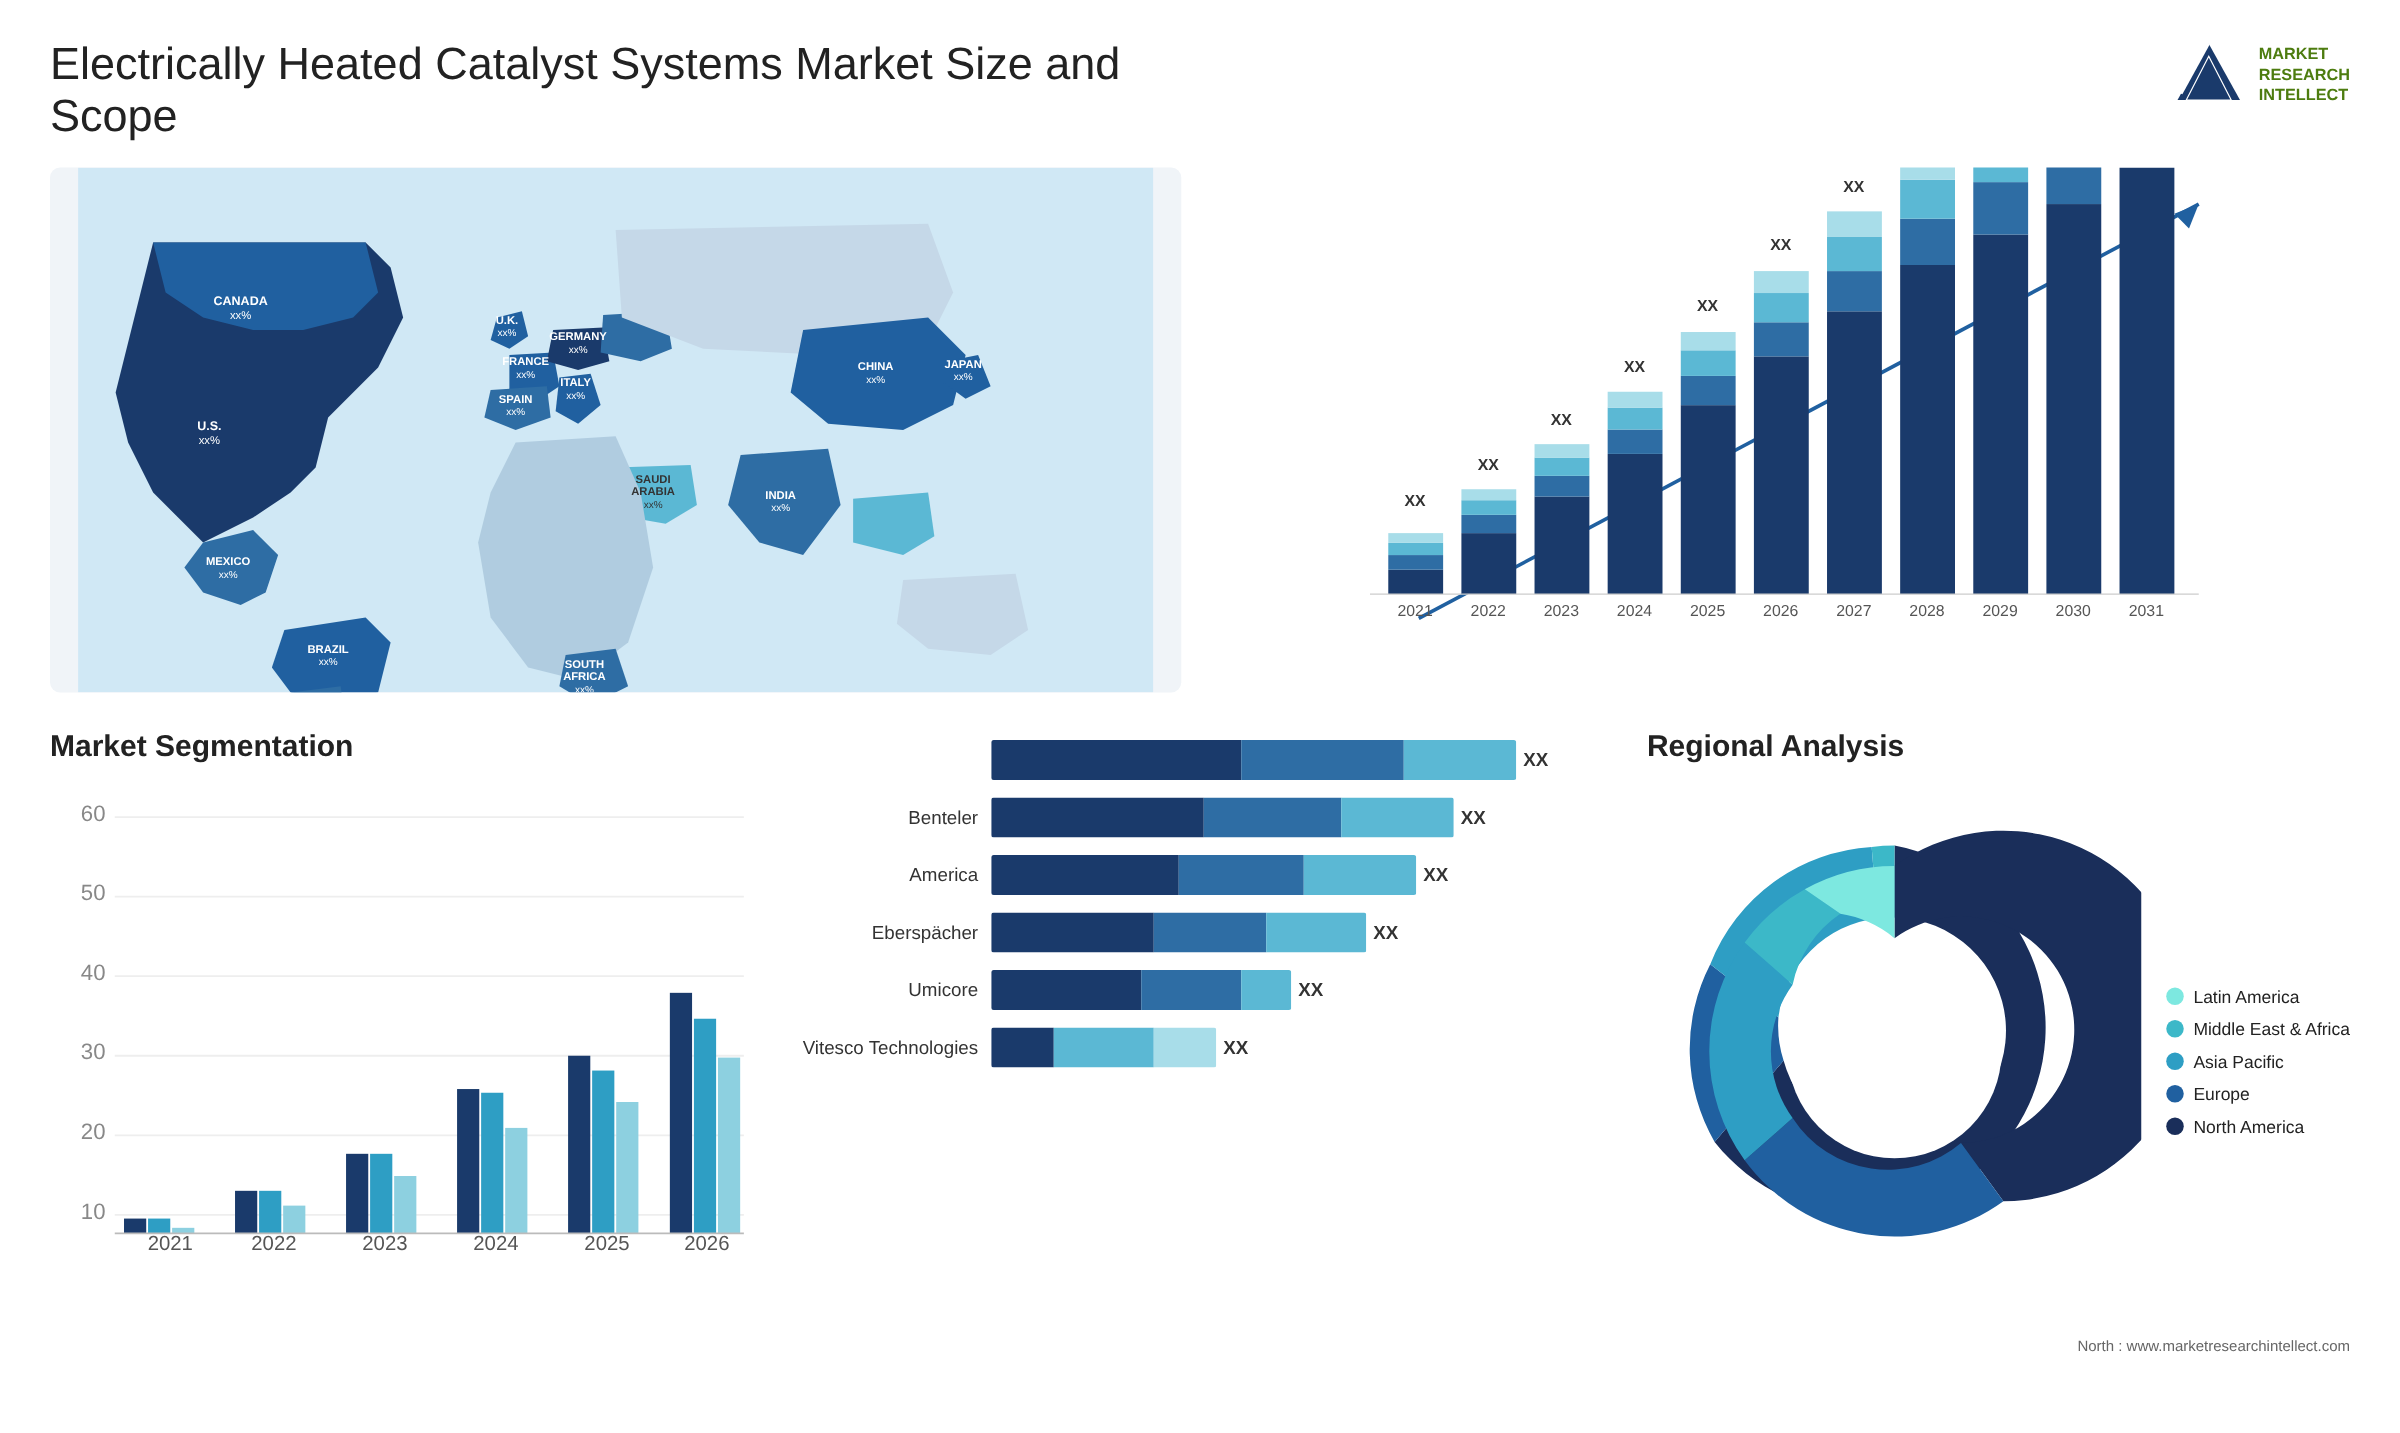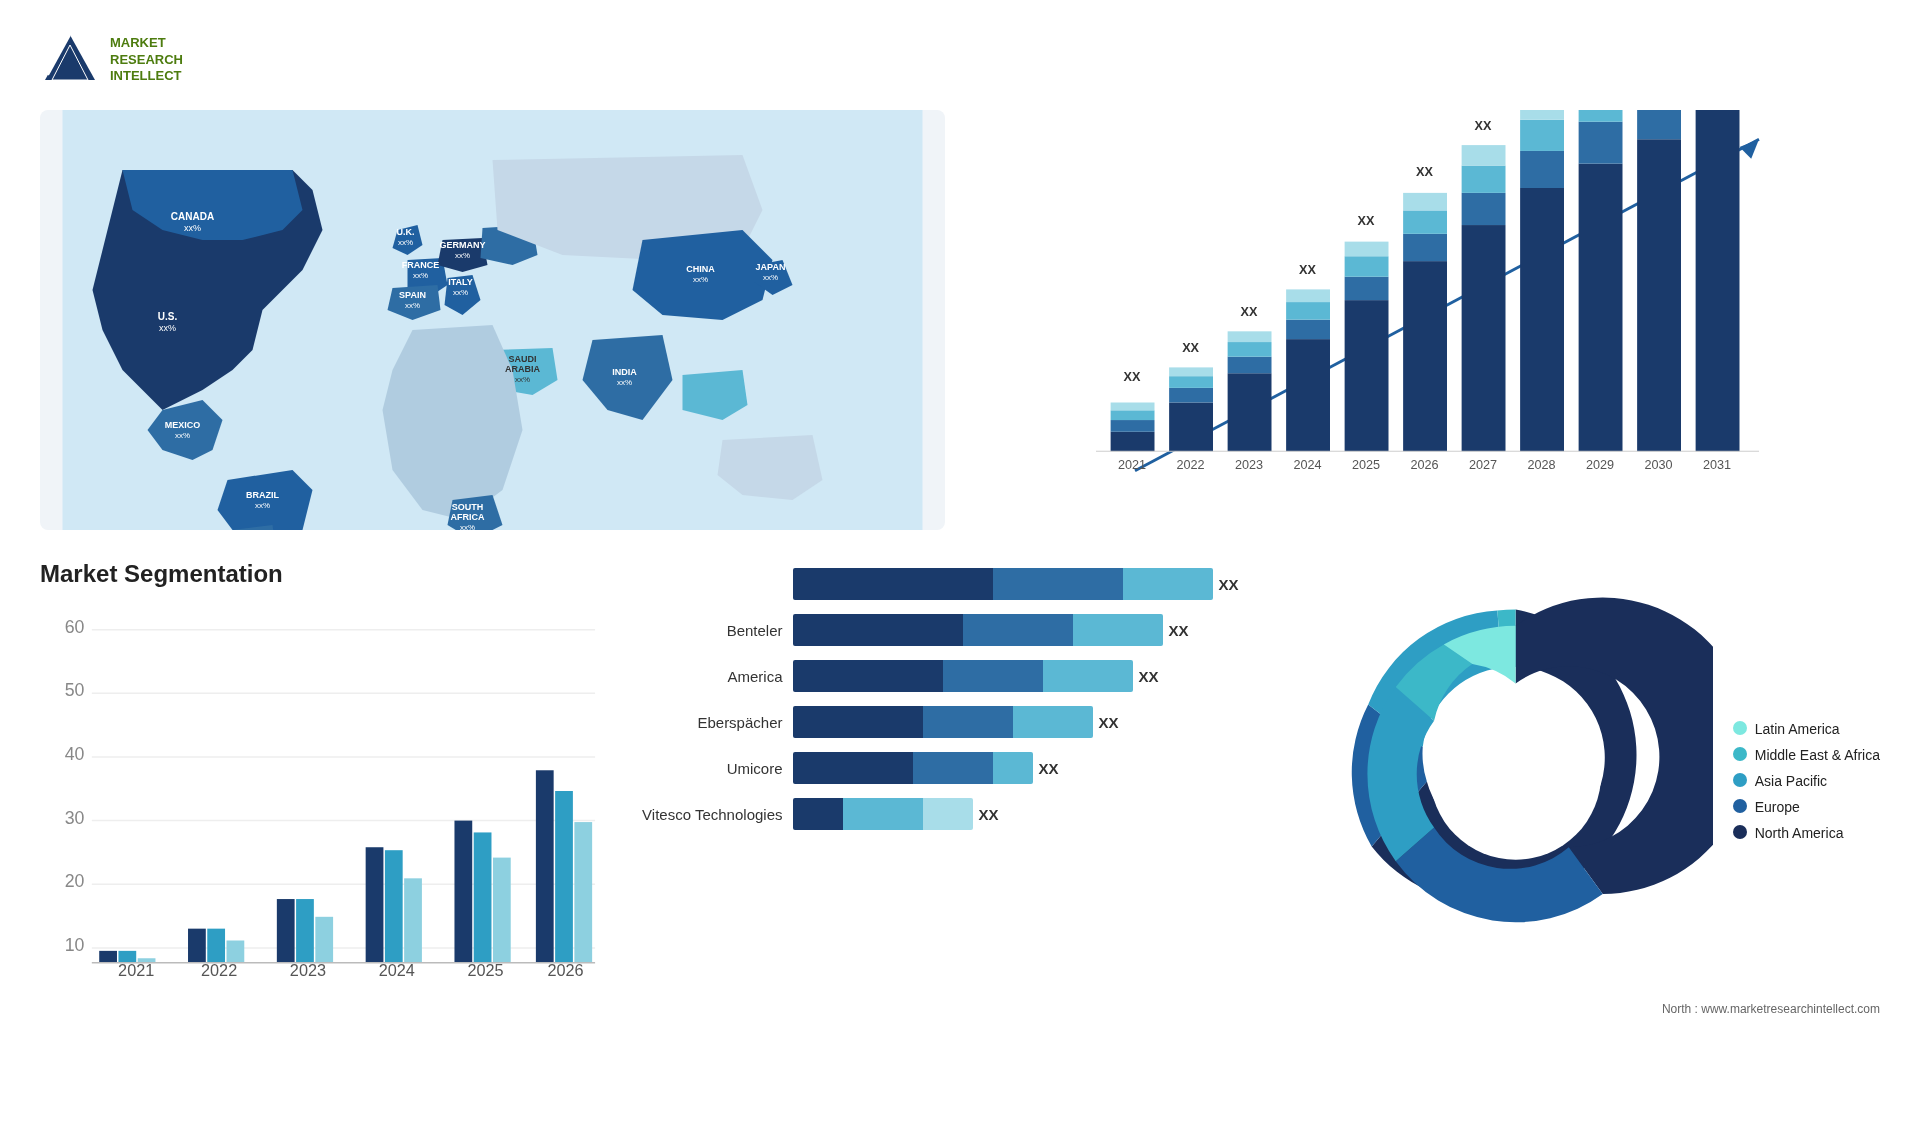--- a/index.html
+++ b/index.html
@@ -180,21 +180,21 @@
       flex: 1;
     }
     .regional-legend {
       display: flex;
       flex-direction: column;
       gap: 10px;
       padding-top: 10px;
     }
     .regional-legend-item {
       display: flex;
-      align-items: flex-start;
+      align-items: center;
       gap: 8px;
       font-size: 14px;
     }
     .regional-legend-dot {
       width: 14px;
       height: 14px;
       border-radius: 50%;
       flex-shrink: 0;
     }
 
@@ -202,20 +202,21 @@
       text-align: right;
       font-size: 12px;
       color: #666;
       margin-top: 10px;
     }
   </style>
 </head>
 <body>
 
 <div class="header">
+  <h1 class="header-title">Electrically Heated Catalyst Systems Market Size and Scope</h1>
   <div class="logo">
     <svg class="logo-icon" viewBox="0 0 60 60">
       <polygon points="30,5 55,50 5,50" fill="#1a3a6b"></polygon>
       <polygon points="30,15 48,50 12,50" fill="none" stroke="white" stroke-width="1"></polygon>
       <line x1="30" y1="5" x2="8" y2="45" stroke="white" stroke-width="2"></line>
     </svg>
     <div class="logo-text">
       <span>MARKET</span>
       <span>RESEARCH</span>
       <span>INTELLECT</span>
@@ -537,20 +538,21 @@
             <div class="player-bar-segment" style="width:80px;background:#5bb8d4;"></div>
             <div class="player-bar-segment" style="width:50px;background:#a8dde9;"></div>
           </div>
           <span class="player-value">XX</span>
         </div>
       </div>
     </div>
   </div>
 
   <div class="regional-container">
+    <div class="section-title">Regional Analysis</div>
     <div class="regional-wrapper">
       <div class="donut-wrapper">
         <svg viewBox="0 0 240 260" xmlns="http://www.w3.org/2000/svg" width="100%" height="100%">
 
           <path d="M 120 30
                    A 90 90 0 1 1 32.6 174
                    L 66.1 134.5
                    A 55 55 0 1 0 120 65
                    Z" fill="#1a2e5a"></path>
 

